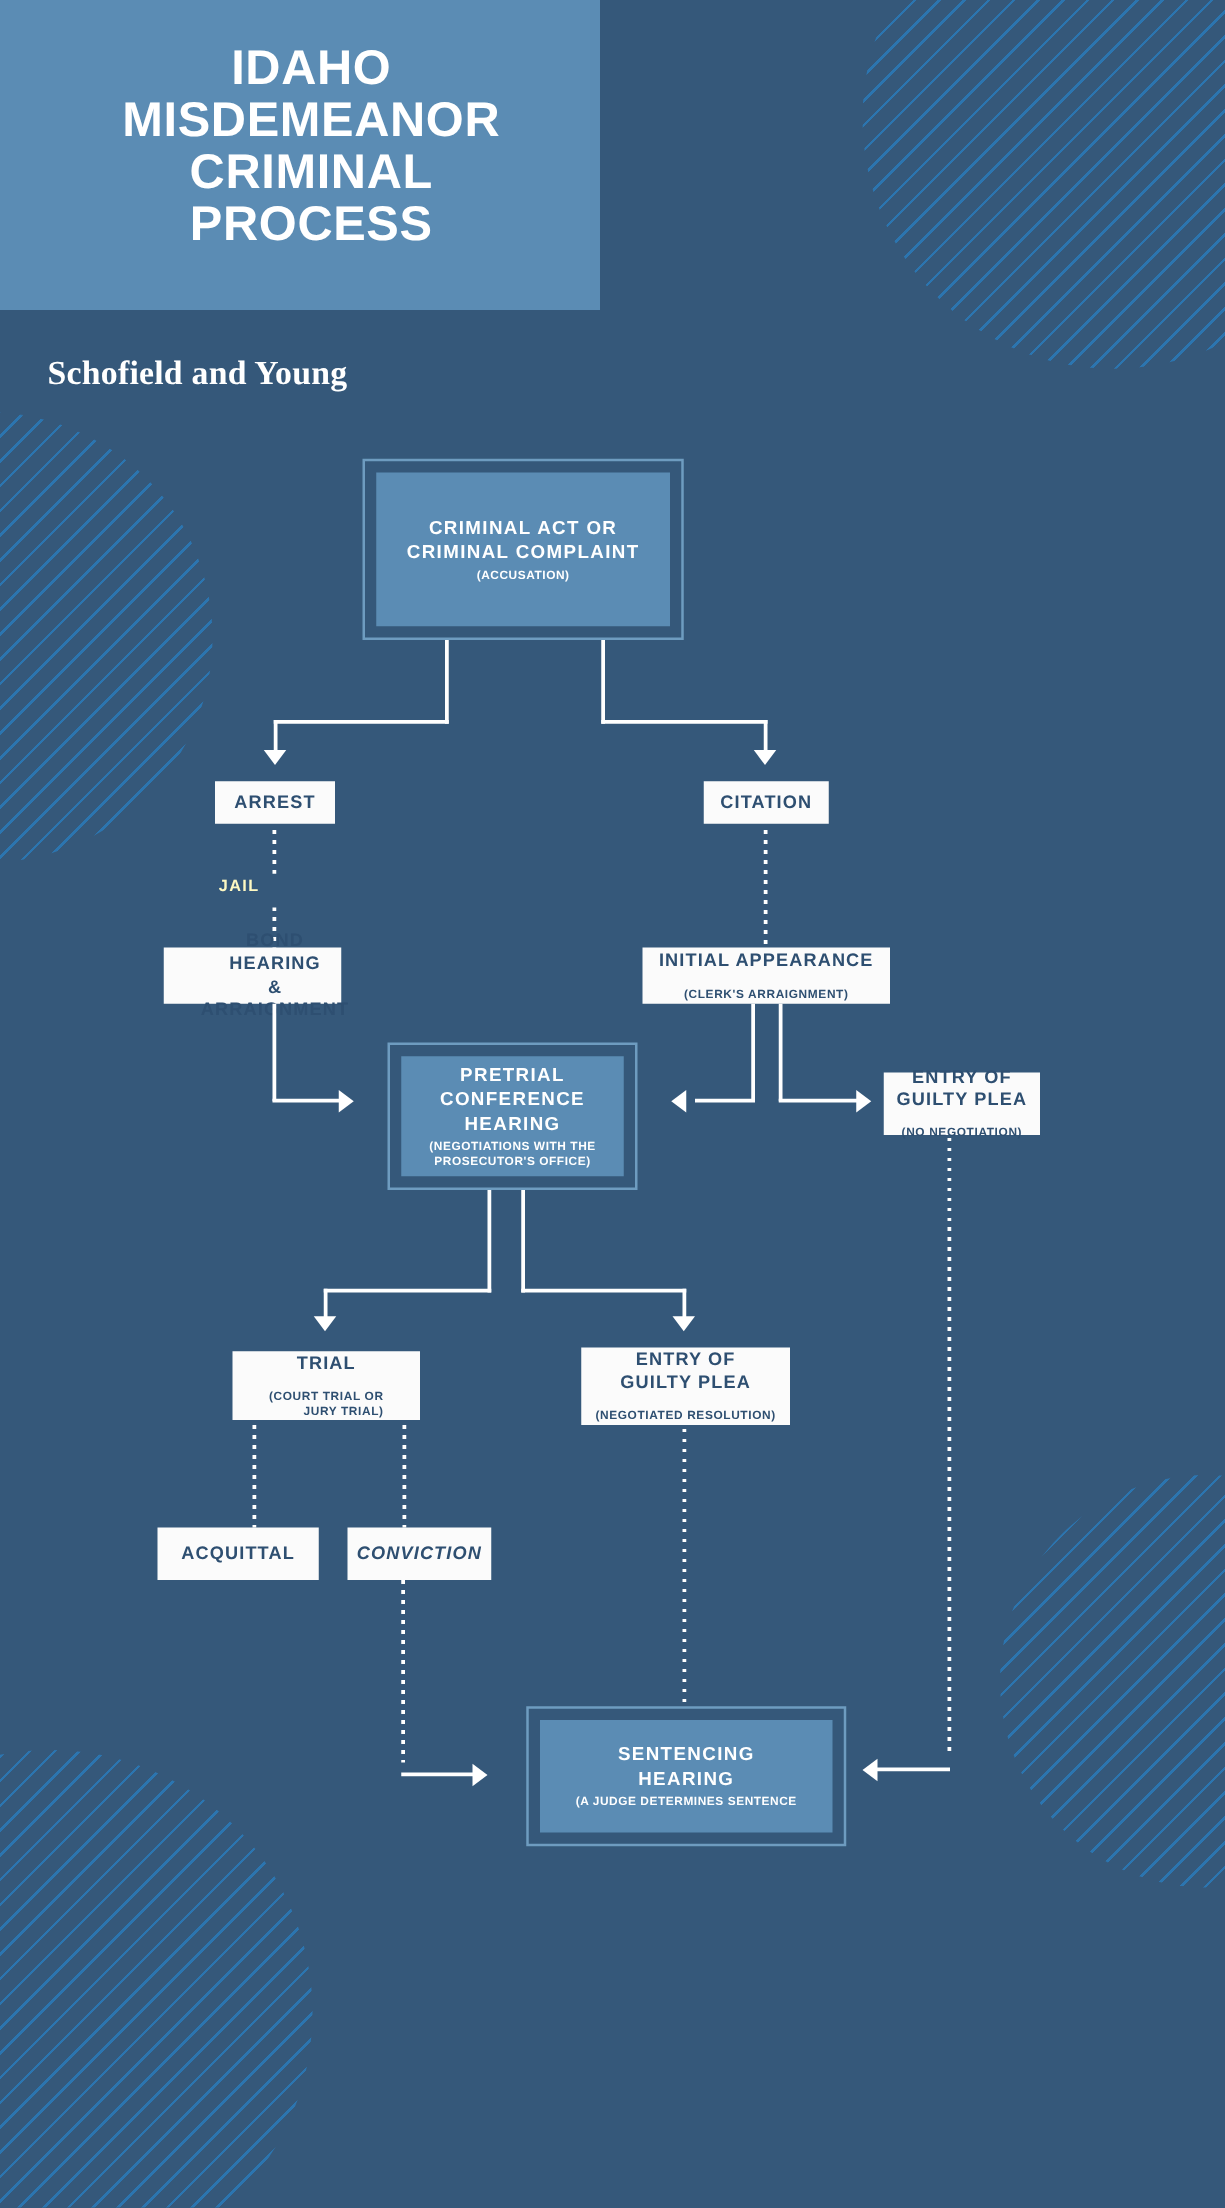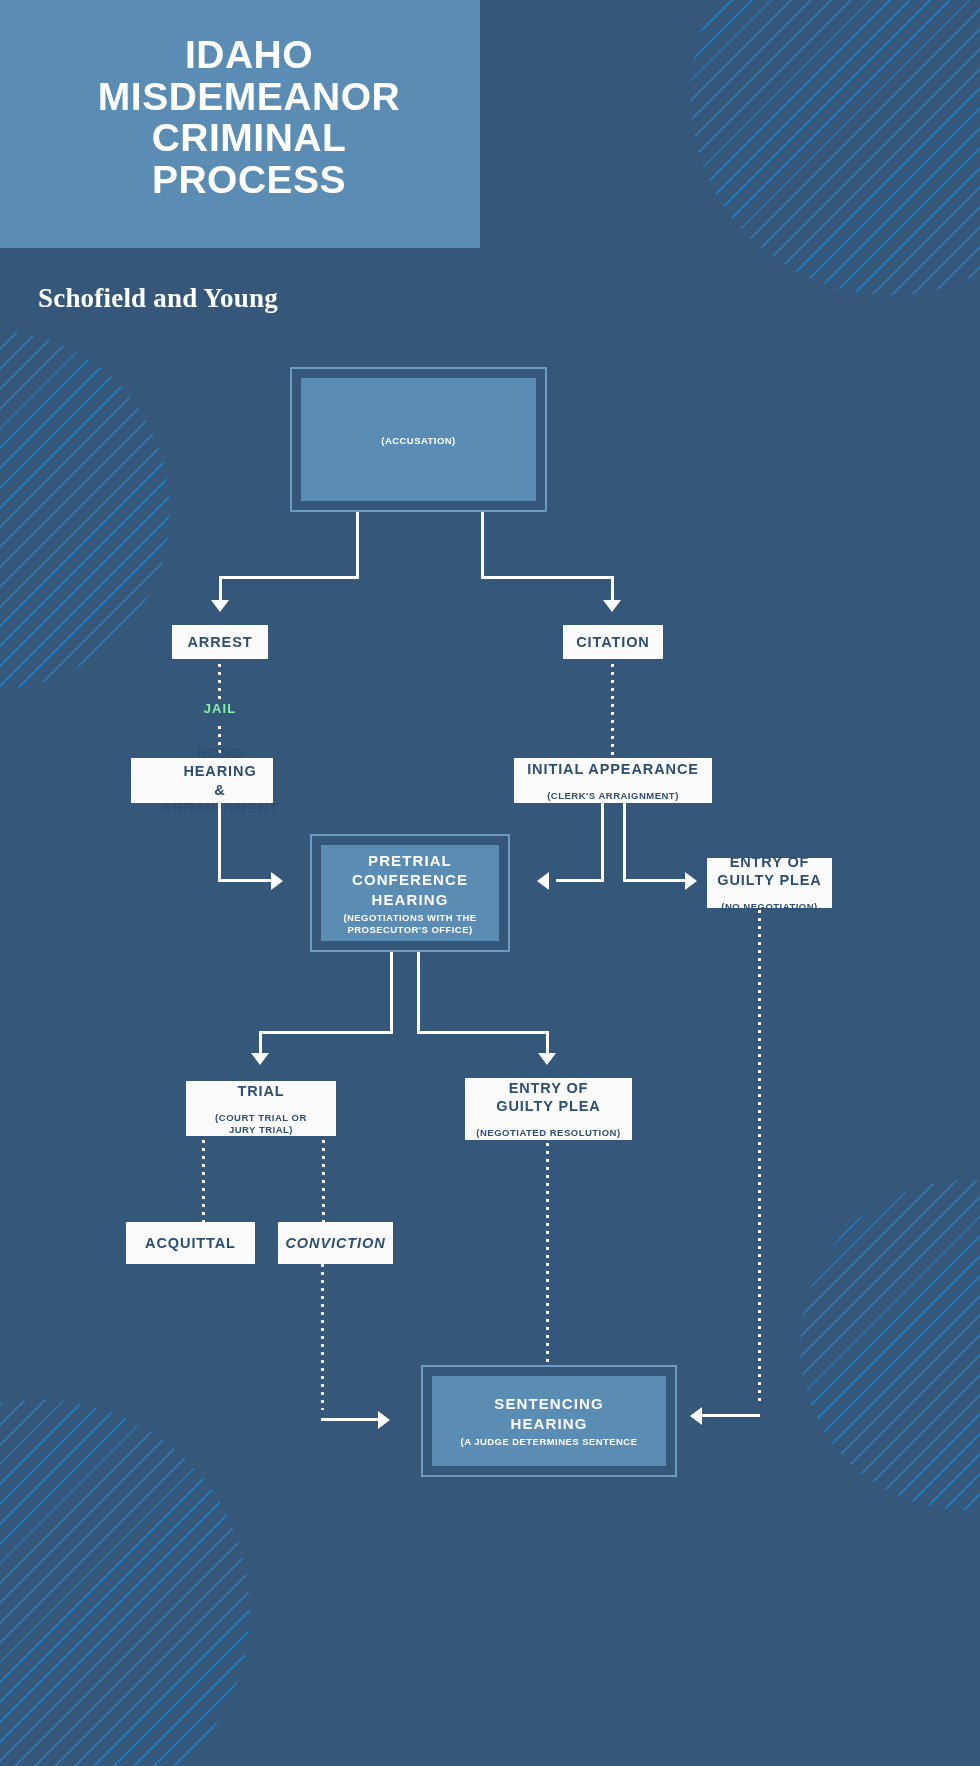--- a/index.html
+++ b/index.html
@@ -48,21 +48,21 @@
     background:#fbfbfb;color:#2e4f71;
     display:flex;flex-direction:column;align-items:center;justify-content:center;
     text-align:center;
   }
   .node.white .ttl{
     font-weight:bold;font-size:14.5px;letter-spacing:.9px;
     text-transform:uppercase;line-height:1.25;
   }
   .node.white .sub{
     font-weight:bold;font-size:9.5px;letter-spacing:.5px;
-    text-transform:uppercase;line-height:1.2;margin-top:12px;
+    text-transform:uppercase;line-height:1.2;margin-top:12px;text-align:right;
   }
 
   
   .node.framed{
     border:2px solid #6e9cc0;background:#35587a;
     padding:9px;display:flex;
   }
   .node.framed .inner{
     flex:1;background:#5b8cb4;color:#ffffff;
     display:flex;flex-direction:column;align-items:center;justify-content:center;
@@ -96,23 +96,22 @@
   .arr.right{
     border-top:9px solid transparent;border-bottom:9px solid transparent;
     border-left:12px solid #ffffff;
   }
   .arr.left{
     border-top:9px solid transparent;border-bottom:9px solid transparent;
     border-right:12px solid #ffffff;
   }
 
   .edge-label{
-    position:absolute;color:#86efac;font-weight:bold;
+    position:absolute;color:#fef9c3;font-weight:bold;
     font-size:13px;letter-spacing:1.1px;text-transform:uppercase;
-    text-align:center;
   }
 </style>
 </head>
 <body>
 
 <div class="deco" id="deco-tr">
     <div class="stripes"></div>
   </div>
 <div class="deco" id="deco-ml">
     <div class="stripes"></div>
@@ -126,20 +125,22 @@
 
 <div id="header-band"></div>
 <div id="header-title">IDAHO
 MISDEMEANOR
 CRIMINAL
 PROCESS</div>
 <div id="subtitle">Schofield and Young</div>
 
 <div class="node framed" style="left:290px;top:367px;width:257px;height:145px;">
   <div class="inner">
+    <div class="ttl" style="white-space:pre-line;">CRIMINAL ACT OR
+CRIMINAL COMPLAINT</div>
     <div class="sub">(ACCUSATION)</div>
   </div>
 </div>
 
 <div class="ln v" style="left:356px;top:512px;height:67px;"></div>
 <div class="ln h" style="left:219px;top:576px;width:140px;"></div>
 <div class="ln v" style="left:219px;top:576px;height:30px;"></div>
 <div class="arr down" style="left:211px;top:600px;"></div>
 
 <div class="ln v" style="left:481px;top:512px;height:67px;"></div>

